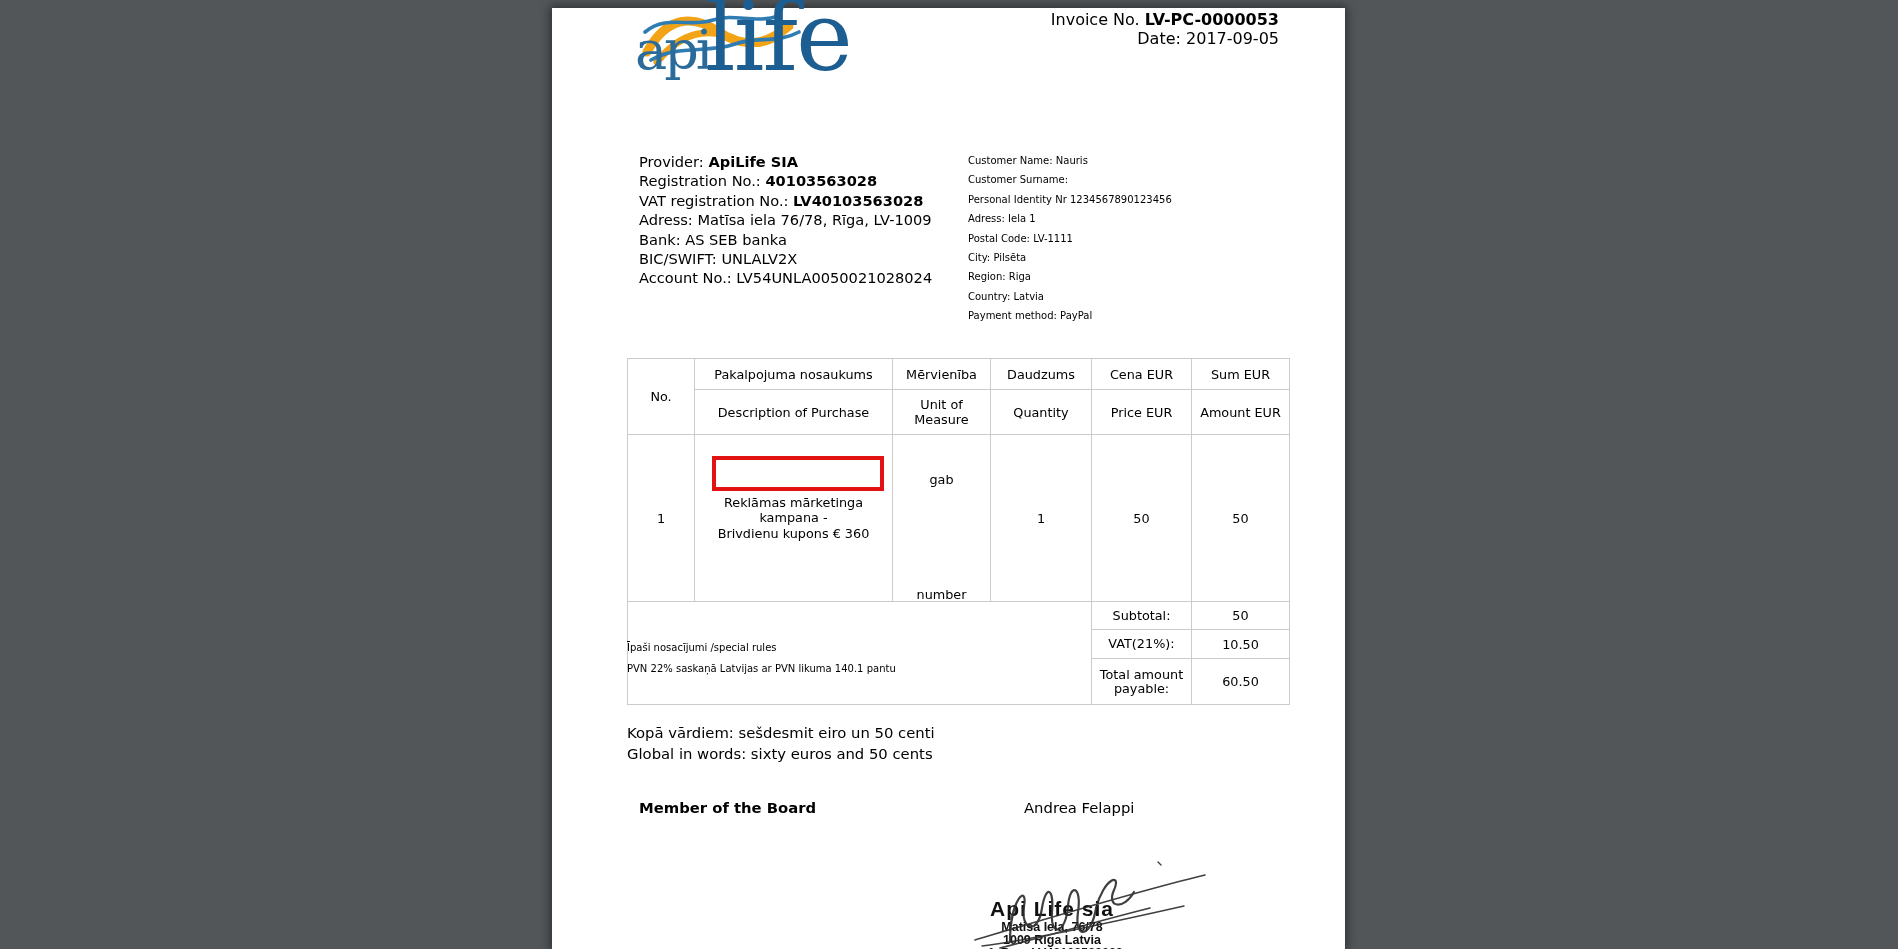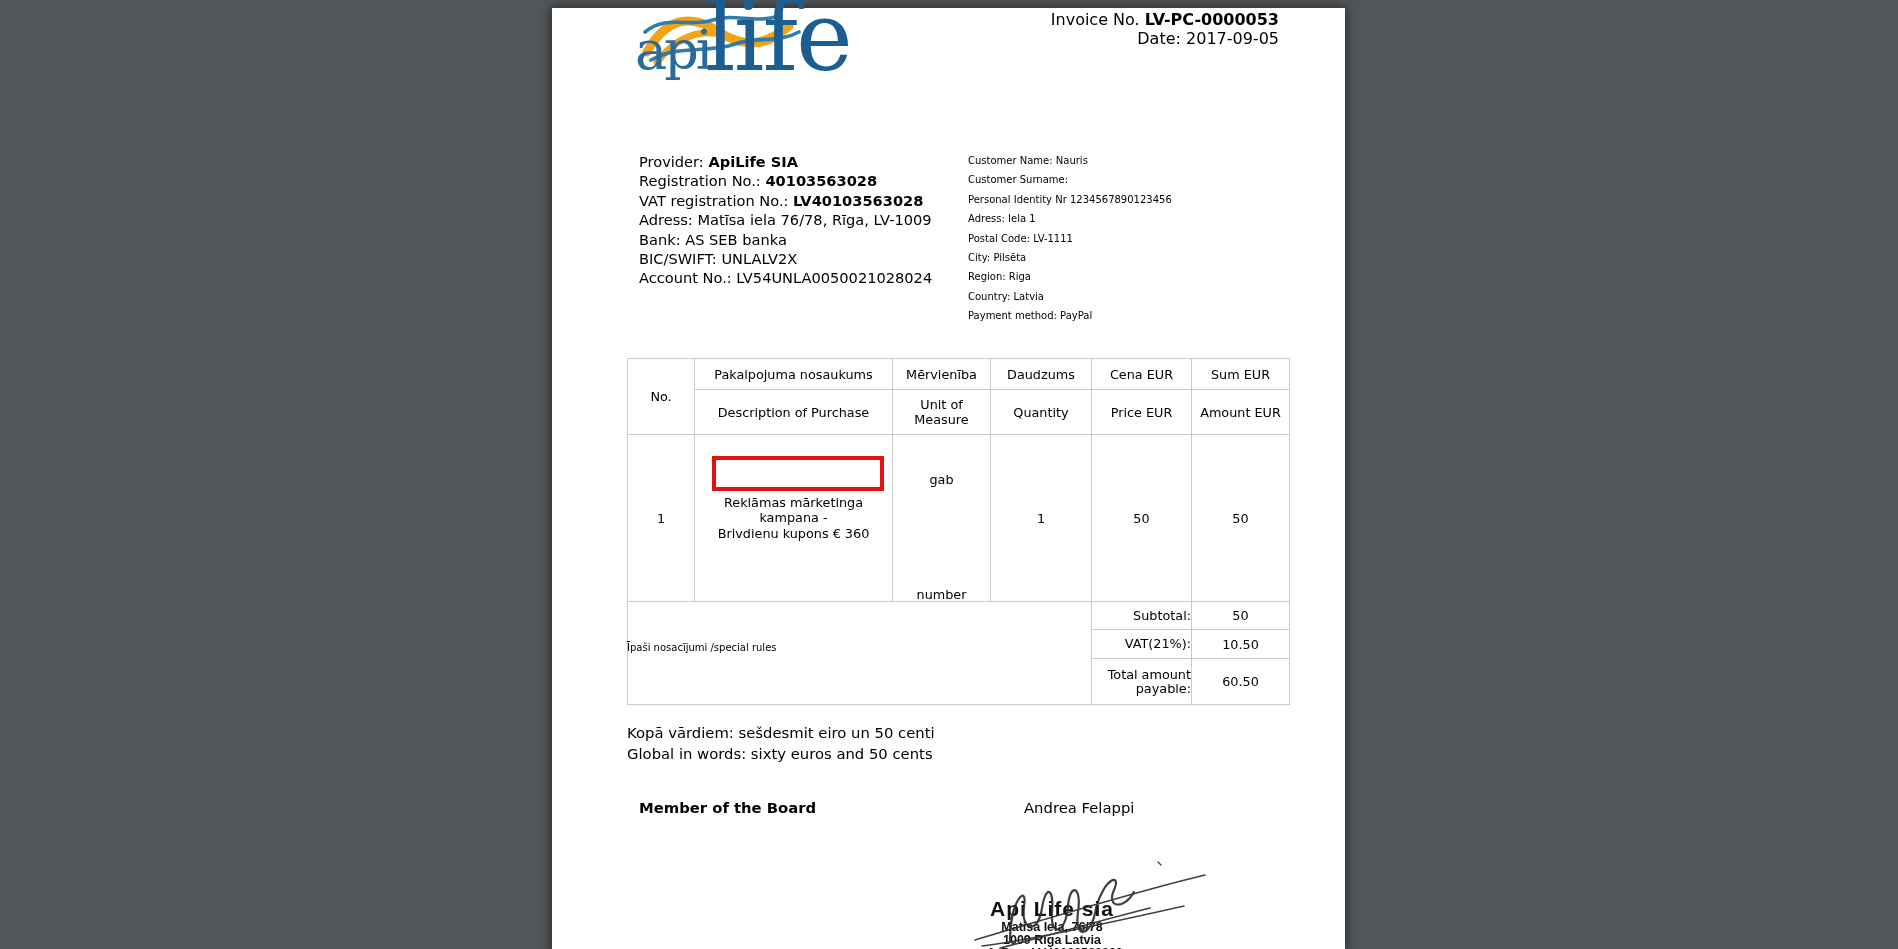--- a/index.html
+++ b/index.html
@@ -46,21 +46,21 @@
   td.h2{height:44px;line-height:15px;}
   tr.item td{height:76px;}
   td.desc{position:relative;vertical-align:top;padding-top:8px;line-height:15.5px;}
   .red-box{
     position:absolute;left:17px;top:21px;width:164px;height:27px;
     border:4px solid #e31212;pointer-events:none;
   }
   td.unit-cell div{line-height:13px;margin-top:38px;}
   td.unit-cell .gap{height:26px;}
   td.empty-cell{border:none;border-left:1px solid #cbcbcb;}
-  td.t-label{height:27px;text-align:right;padding-right:10px;line-height:14px;}
+  td.t-label{height:27px;text-align:center;padding-right:10px;line-height:14px;}
   tr.t2 td.t-label,tr.t2 td.t-value{height:28px;}
   tr.t3 td.t-label,tr.t3 td.t-value{height:45px;}
   
   .special{position:absolute;left:75px;top:629px;font-size:10px;line-height:21px;}
   .words{position:absolute;left:75px;top:715px;font-size:14.8px;line-height:20.5px;}
   .member{position:absolute;left:87px;top:791px;font-size:14.8px;font-weight:bold;}
   .felappi{position:absolute;left:472px;top:791px;font-size:14.8px;}
   
   .stamp{
     position:absolute;left:380px;top:845px;width:240px;text-align:center;
@@ -166,20 +166,21 @@
     </tr>
     <tr class="t3">
       <td class="t-label">Total amount payable:</td>
       <td class="t-value">60.50</td>
     </tr>
   </tbody>
     </table>
 
   <div class="special">
     <div>Īpaši nosacījumi /special rules</div>
+    <div>PVN 22% saskaņā Latvijas ar PVN likuma 140.1 pantu</div>
   </div>
 
   <div class="words">
     <div>Kopā vārdiem: sešdesmit eiro un 50 centi</div>
     <div>Global in words: sixty euros and 50 cents</div>
   </div>
 
   <div class="member">Member of the Board</div>
   <div class="felappi">Andrea Felappi</div>
 

